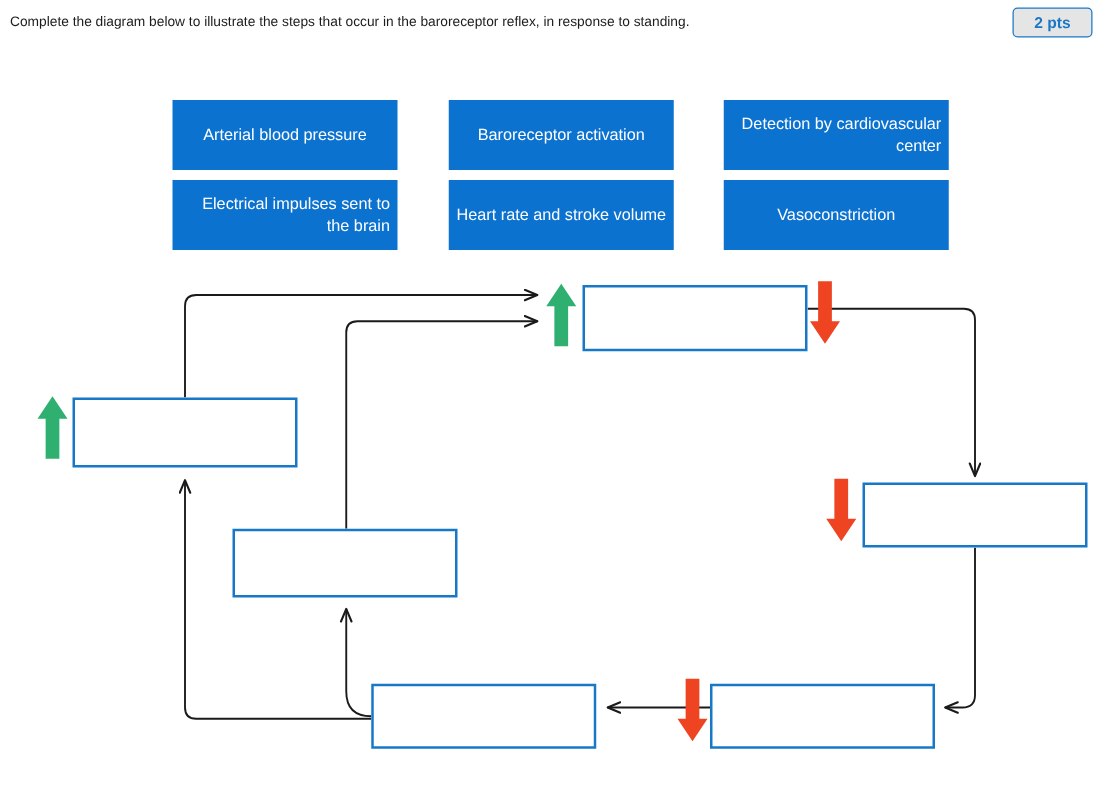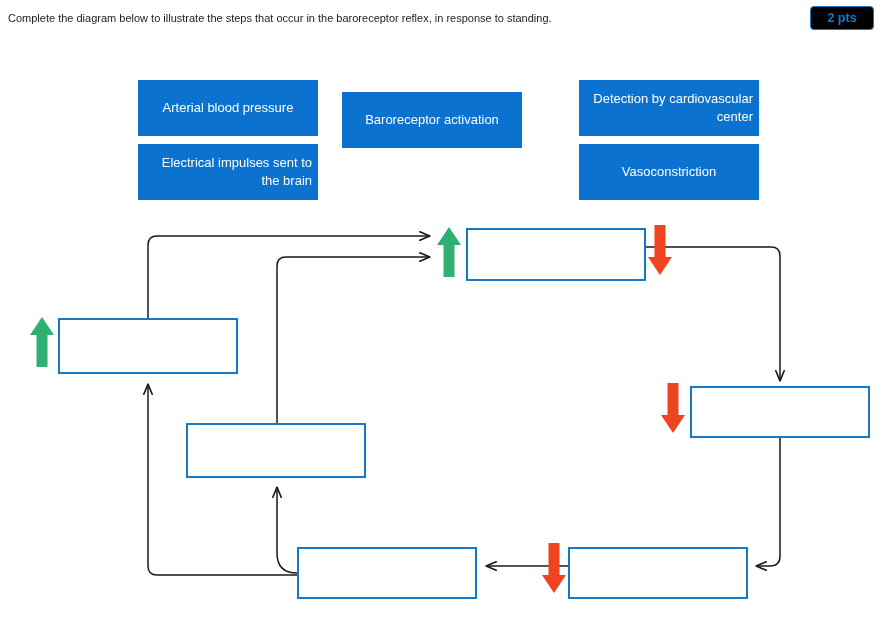--- a/index.html
+++ b/index.html
@@ -33,21 +33,21 @@
     width: 64px;
     height: 24px;
     border: 1.5px solid #1878c8;
     border-radius: 4px;
     color: #1878c8;
     font-size: 12.5px;
     font-weight: bold;
     display: flex;
     align-items: center;
     justify-content: center;
-    background: #000000;
+    background: #e5e5e5;
     box-sizing: border-box;
   }
 
   
   #word-bank {
     position: absolute;
     left: 138px;
     top: 80px;
     width: 622px;
     height: 124px;
@@ -61,21 +61,21 @@
     text-align: center;
     display: flex;
     align-items: center;
     justify-content: center;
     padding: 0 6px;
     box-sizing: border-box;
     width: 180px;
     height: 56px;
   }
   .bank-col-0 { left: 0px; text-align: right; }
-  .bank-col-1 { left: 204px; margin-top: 12px; }
+  .bank-col-1 { left: 221px; }
   .bank-col-2 { left: 441px; text-align: right; }
   .bank-row-0 { top: 0px; }
   .bank-row-1 { top: 64px; }
 
   
   #diagram {
     position: absolute;
     left: 0;
     top: 0;
     width: 882px;
@@ -103,20 +103,21 @@
 
 <div id="question-header">Complete the diagram below to illustrate the steps that occur in the baroreceptor reflex, in response to standing.</div>
 
 <div id="points-badge">2 pts</div>
 
 <div id="word-bank">
   <div class="bank-tile bank-row-0 bank-col-0">Arterial blood pressure</div>
   <div class="bank-tile bank-row-0 bank-col-1">Baroreceptor activation</div>
   <div class="bank-tile bank-row-0 bank-col-2">Detection by cardiovascular center</div>
   <div class="bank-tile bank-row-1 bank-col-0">Electrical impulses sent to the brain</div>
+  <div class="bank-tile bank-row-1 bank-col-1">Heart rate and stroke volume</div>
   <div class="bank-tile bank-row-1 bank-col-2">Vasoconstriction</div>
 </div>
 
 <div id="diagram">
 
   <svg id="connector-layer" viewBox="0 0 882 629" width="882" height="629">
     <defs>
       <marker id="ah" markerWidth="9" markerHeight="9" refX="7.4" refY="3.3" orient="auto" markerUnits="strokeWidth">
         <path d="M0.6,0.5 L7.3,3.3 L0.6,6.1" fill="none" stroke="#1a1a1a" stroke-width="1.1" stroke-linecap="round" stroke-linejoin="round"></path>
       </marker>

